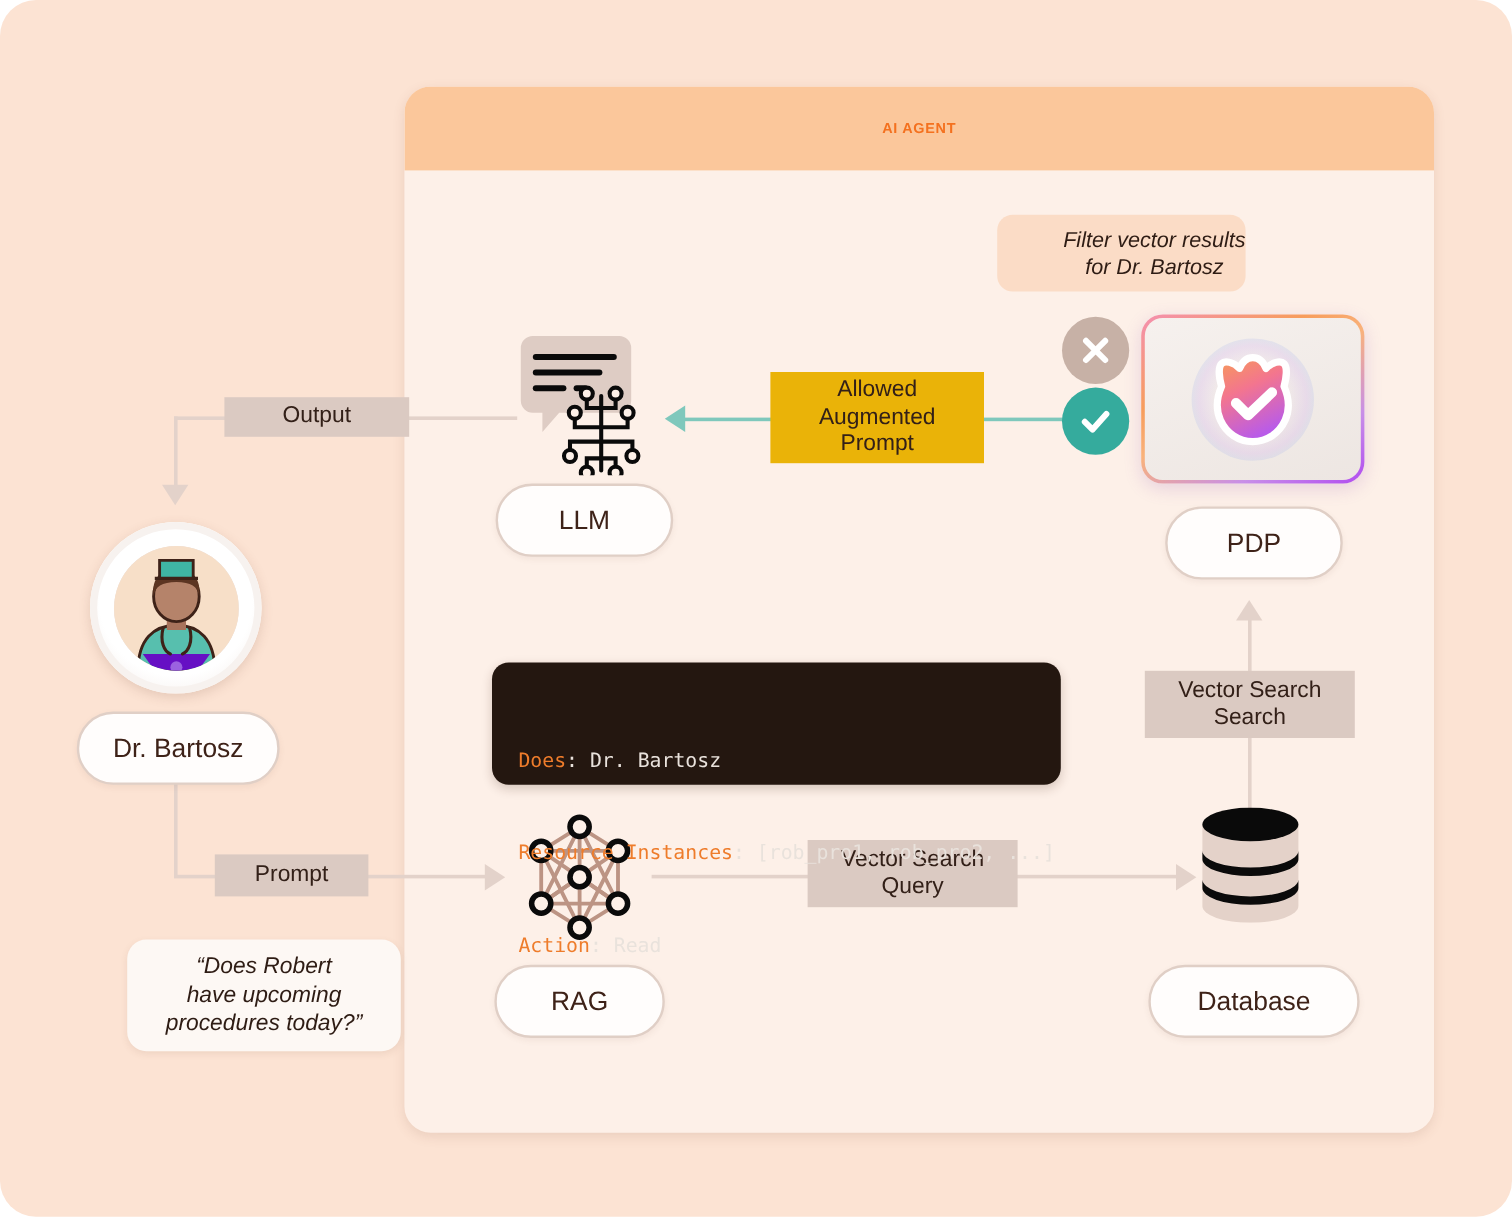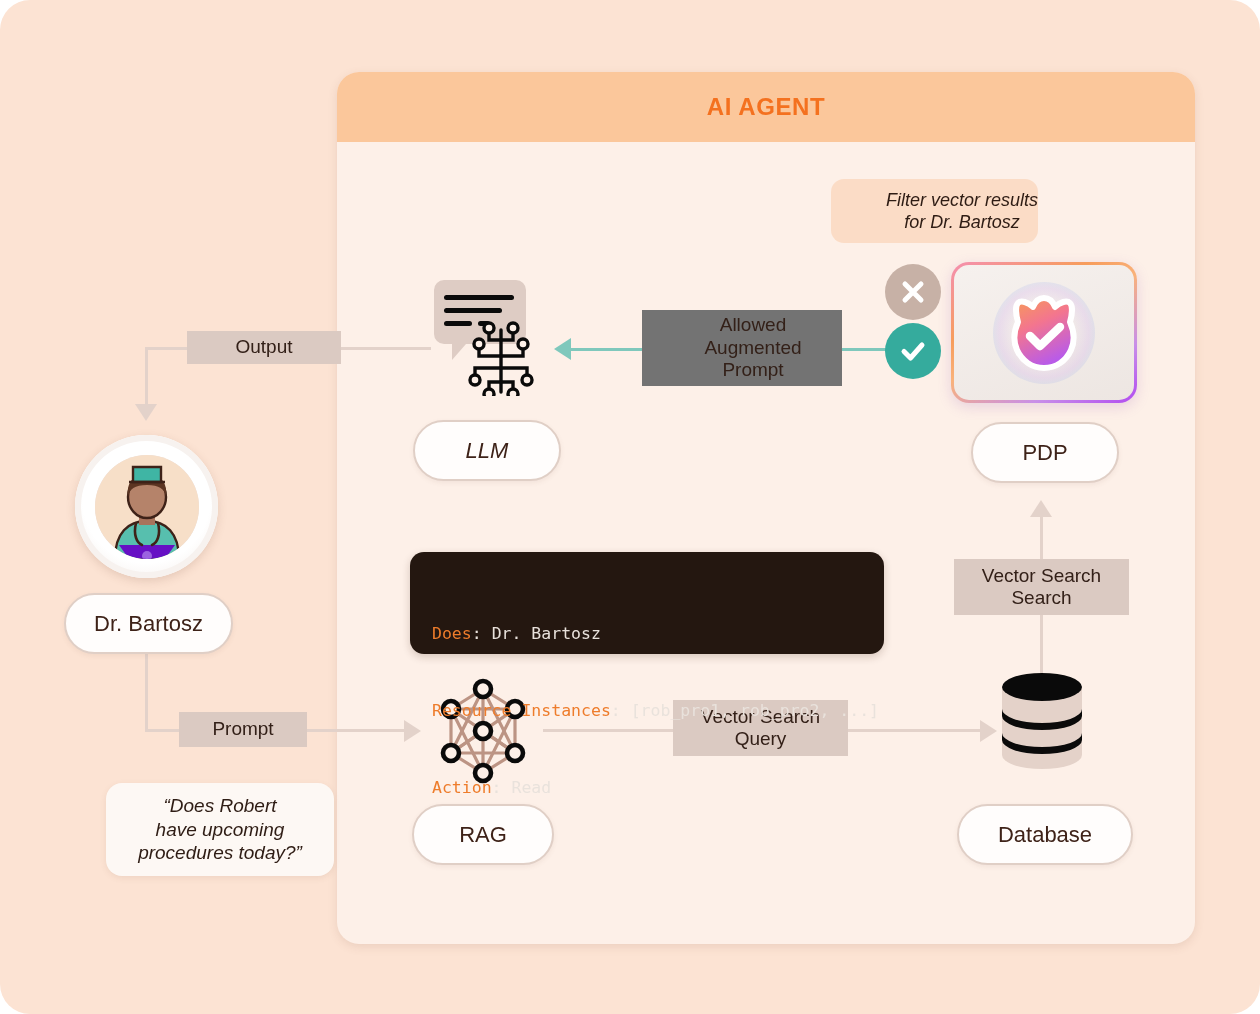--- a/index.html
+++ b/index.html
@@ -41,21 +41,21 @@
     left: 0; top: 0;
     width: 100%;
     height: 70px;
     background: #FBC79B;
     display: flex;
     align-items: center;
     justify-content: center;
   }
   #agent-header-title {
     color: #F4711F;
-    font-size: 24px;
+    font-size: 12px;
     font-weight: bold;
     letter-spacing: 0.6px;
   }
 
   
   .layer { position: absolute; left: 0; top: 0; width: 1260px; height: 1014px; pointer-events: none; }
   .layer > * { pointer-events: auto; }
 
   
   .pill {
@@ -76,21 +76,21 @@
     position: absolute;
     background: #DBCAC2;
     color: #332018;
     font-size: 19px;
     display: flex;
     align-items: center;
     justify-content: center;
     text-align: center;
     line-height: 1.18;
   }
-  .edge-label.teal { background: #737373; padding-left: 22px; }
+  .edge-label.teal { background: #eab308; }
 
   
   .line-h { position: absolute; height: 3px; background: #E3D2CA; }
   .line-v { position: absolute; width: 3px; background: #E3D2CA; }
   .line-h.teal { background: #7FC8BC; height: 3px; }
   .arrow { position: absolute; width: 0; height: 0; }
   .arrow-right { border-top: 11px solid transparent; border-bottom: 11px solid transparent; border-left: 17px solid #E3D2CA; }
   .arrow-left  { border-top: 11px solid transparent; border-bottom: 11px solid transparent; border-right: 17px solid #7FC8BC; }
   .arrow-down  { border-left: 11px solid transparent; border-right: 11px solid transparent; border-top: 17px solid #E3D2CA; }
   .arrow-up    { border-left: 11px solid transparent; border-right: 11px solid transparent; border-bottom: 17px solid #E3D2CA; }
@@ -401,21 +401,21 @@
       <svg width="32" height="32" viewBox="0 0 32 32" aria-hidden="true">
         <path d="M7 16.5 L13.5 23 L25 10" fill="none" stroke="#FFFFFF" stroke-width="5" stroke-linecap="round" stroke-linejoin="round"></path>
       </svg>
     </div>
   </div>
 
   <div class="layer">
     <div class="pill" style="left:64px; top:593px; width:165px; height:57px;">
       <span>Dr. Bartosz</span>
     </div>
-    <div class="pill" style="left:413px; top:420px; width:144px; height:57px;font-style:italic;">
+    <div class="pill" style="left:413px; top:403px; width:144px; height:57px;">
       <span>LLM</span>
     </div>
     <div class="pill" style="left:412px; top:804px; width:138px; height:57px;">
       <span>RAG</span>
     </div>
     <div class="pill" style="left:971px; top:422px; width:144px; height:57px;">
       <span>PDP</span>
     </div>
     <div class="pill" style="left:957px; top:804px; width:172px; height:57px;">
       <span>Database</span>

